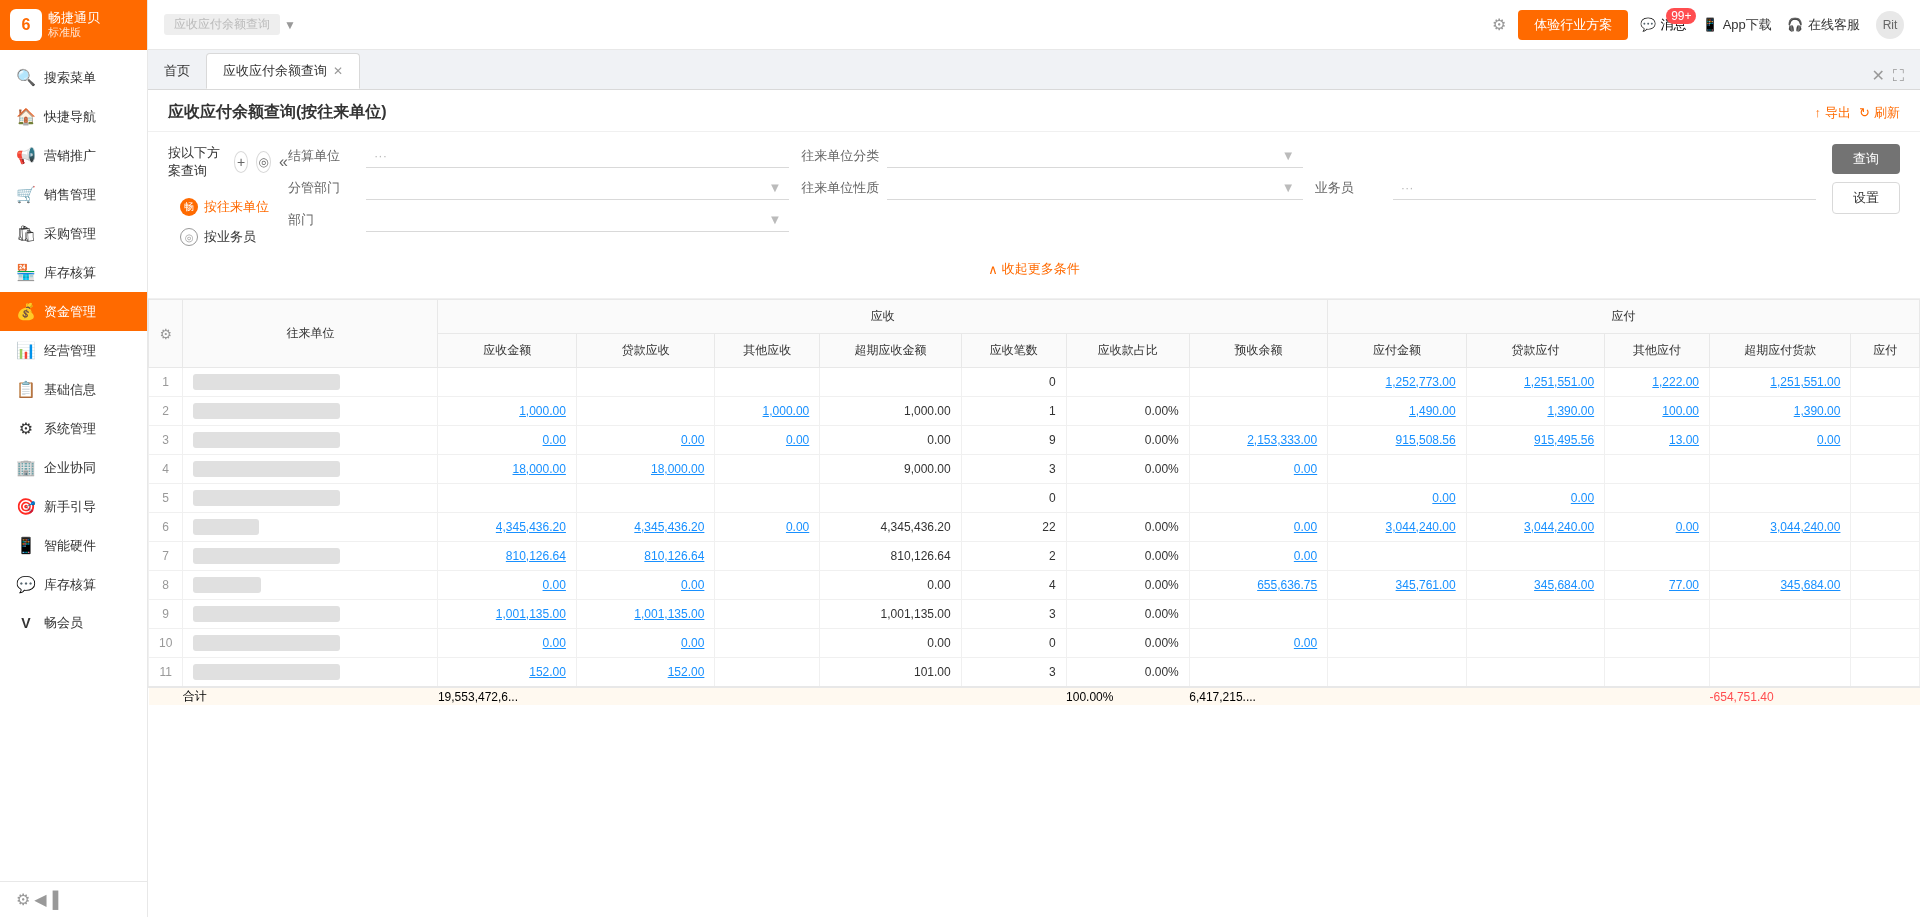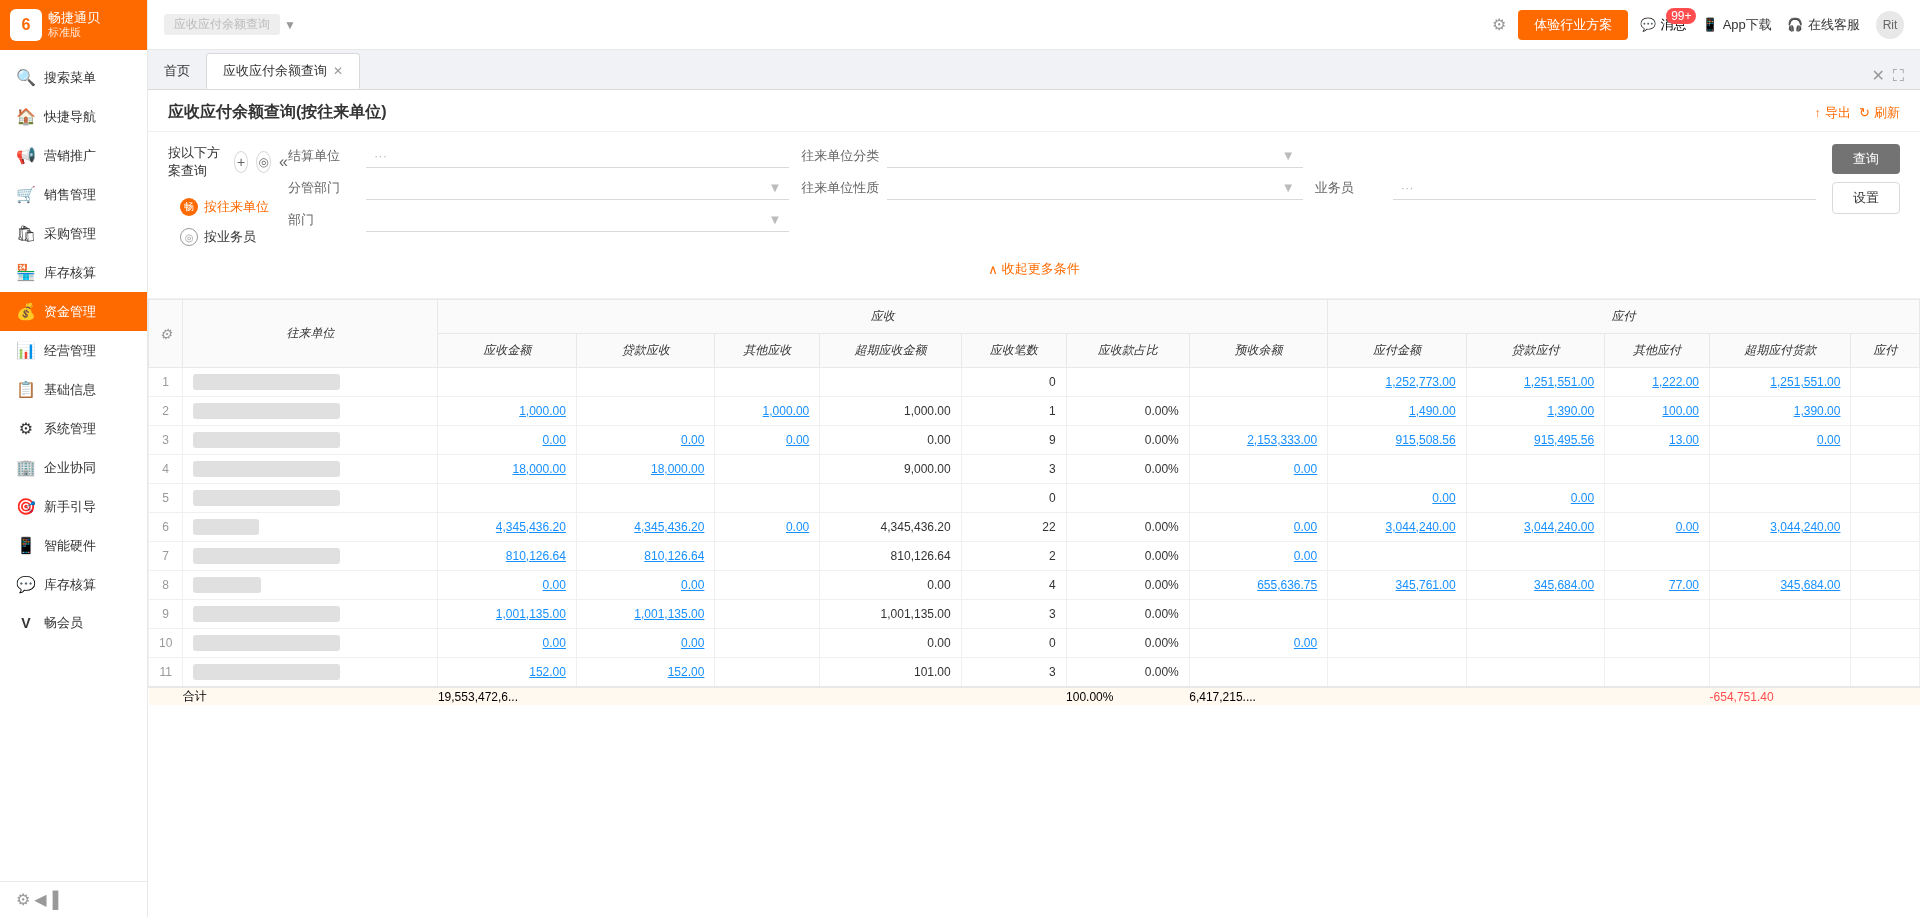--- a/index.html
+++ b/index.html
@@ -100,21 +100,21 @@
 
     
     .query-btn { background: #737373; color: #fff; border: none; border-radius: 4px; padding: 6px 20px; cursor: pointer; font-size: 13px; }
     .setting-btn { background: #fff; color: #333; border: 1px solid #d9d9d9; border-radius: 4px; padding: 6px 20px; cursor: pointer; font-size: 13px; }
 
     
     .table-wrapper { flex: 1; overflow: auto; }
     table { width: 100%; border-collapse: collapse; font-size: 12px; }
     thead tr th {
       background: #fafafa; border: 1px solid #e8e8e8; padding: 8px 10px;
-      text-align: center; color: #333; font-weight: 500; white-space: nowrap; position: sticky; top: 0; z-index: 1; font-style: italic;
+      text-align: center; color: #333; font-weight: 500; white-space: nowrap; position: sticky; top: 0; z-index: 1;
     }
     thead tr:first-child th { background: #fafafa; }
     tbody tr td {
       border: 1px solid #f0f0f0; padding: 7px 10px; color: #333;
       white-space: nowrap; text-align: center;
     }
     tbody tr td.link { color: #1890ff; text-decoration: underline; cursor: pointer; }
     tbody tr td.left { text-align: left; }
     tbody tr td.num { text-align: right; }
     .tfoot-row td { background: #fff9f0; font-weight: 500; border-top: 2px solid #e8e8e8; }

